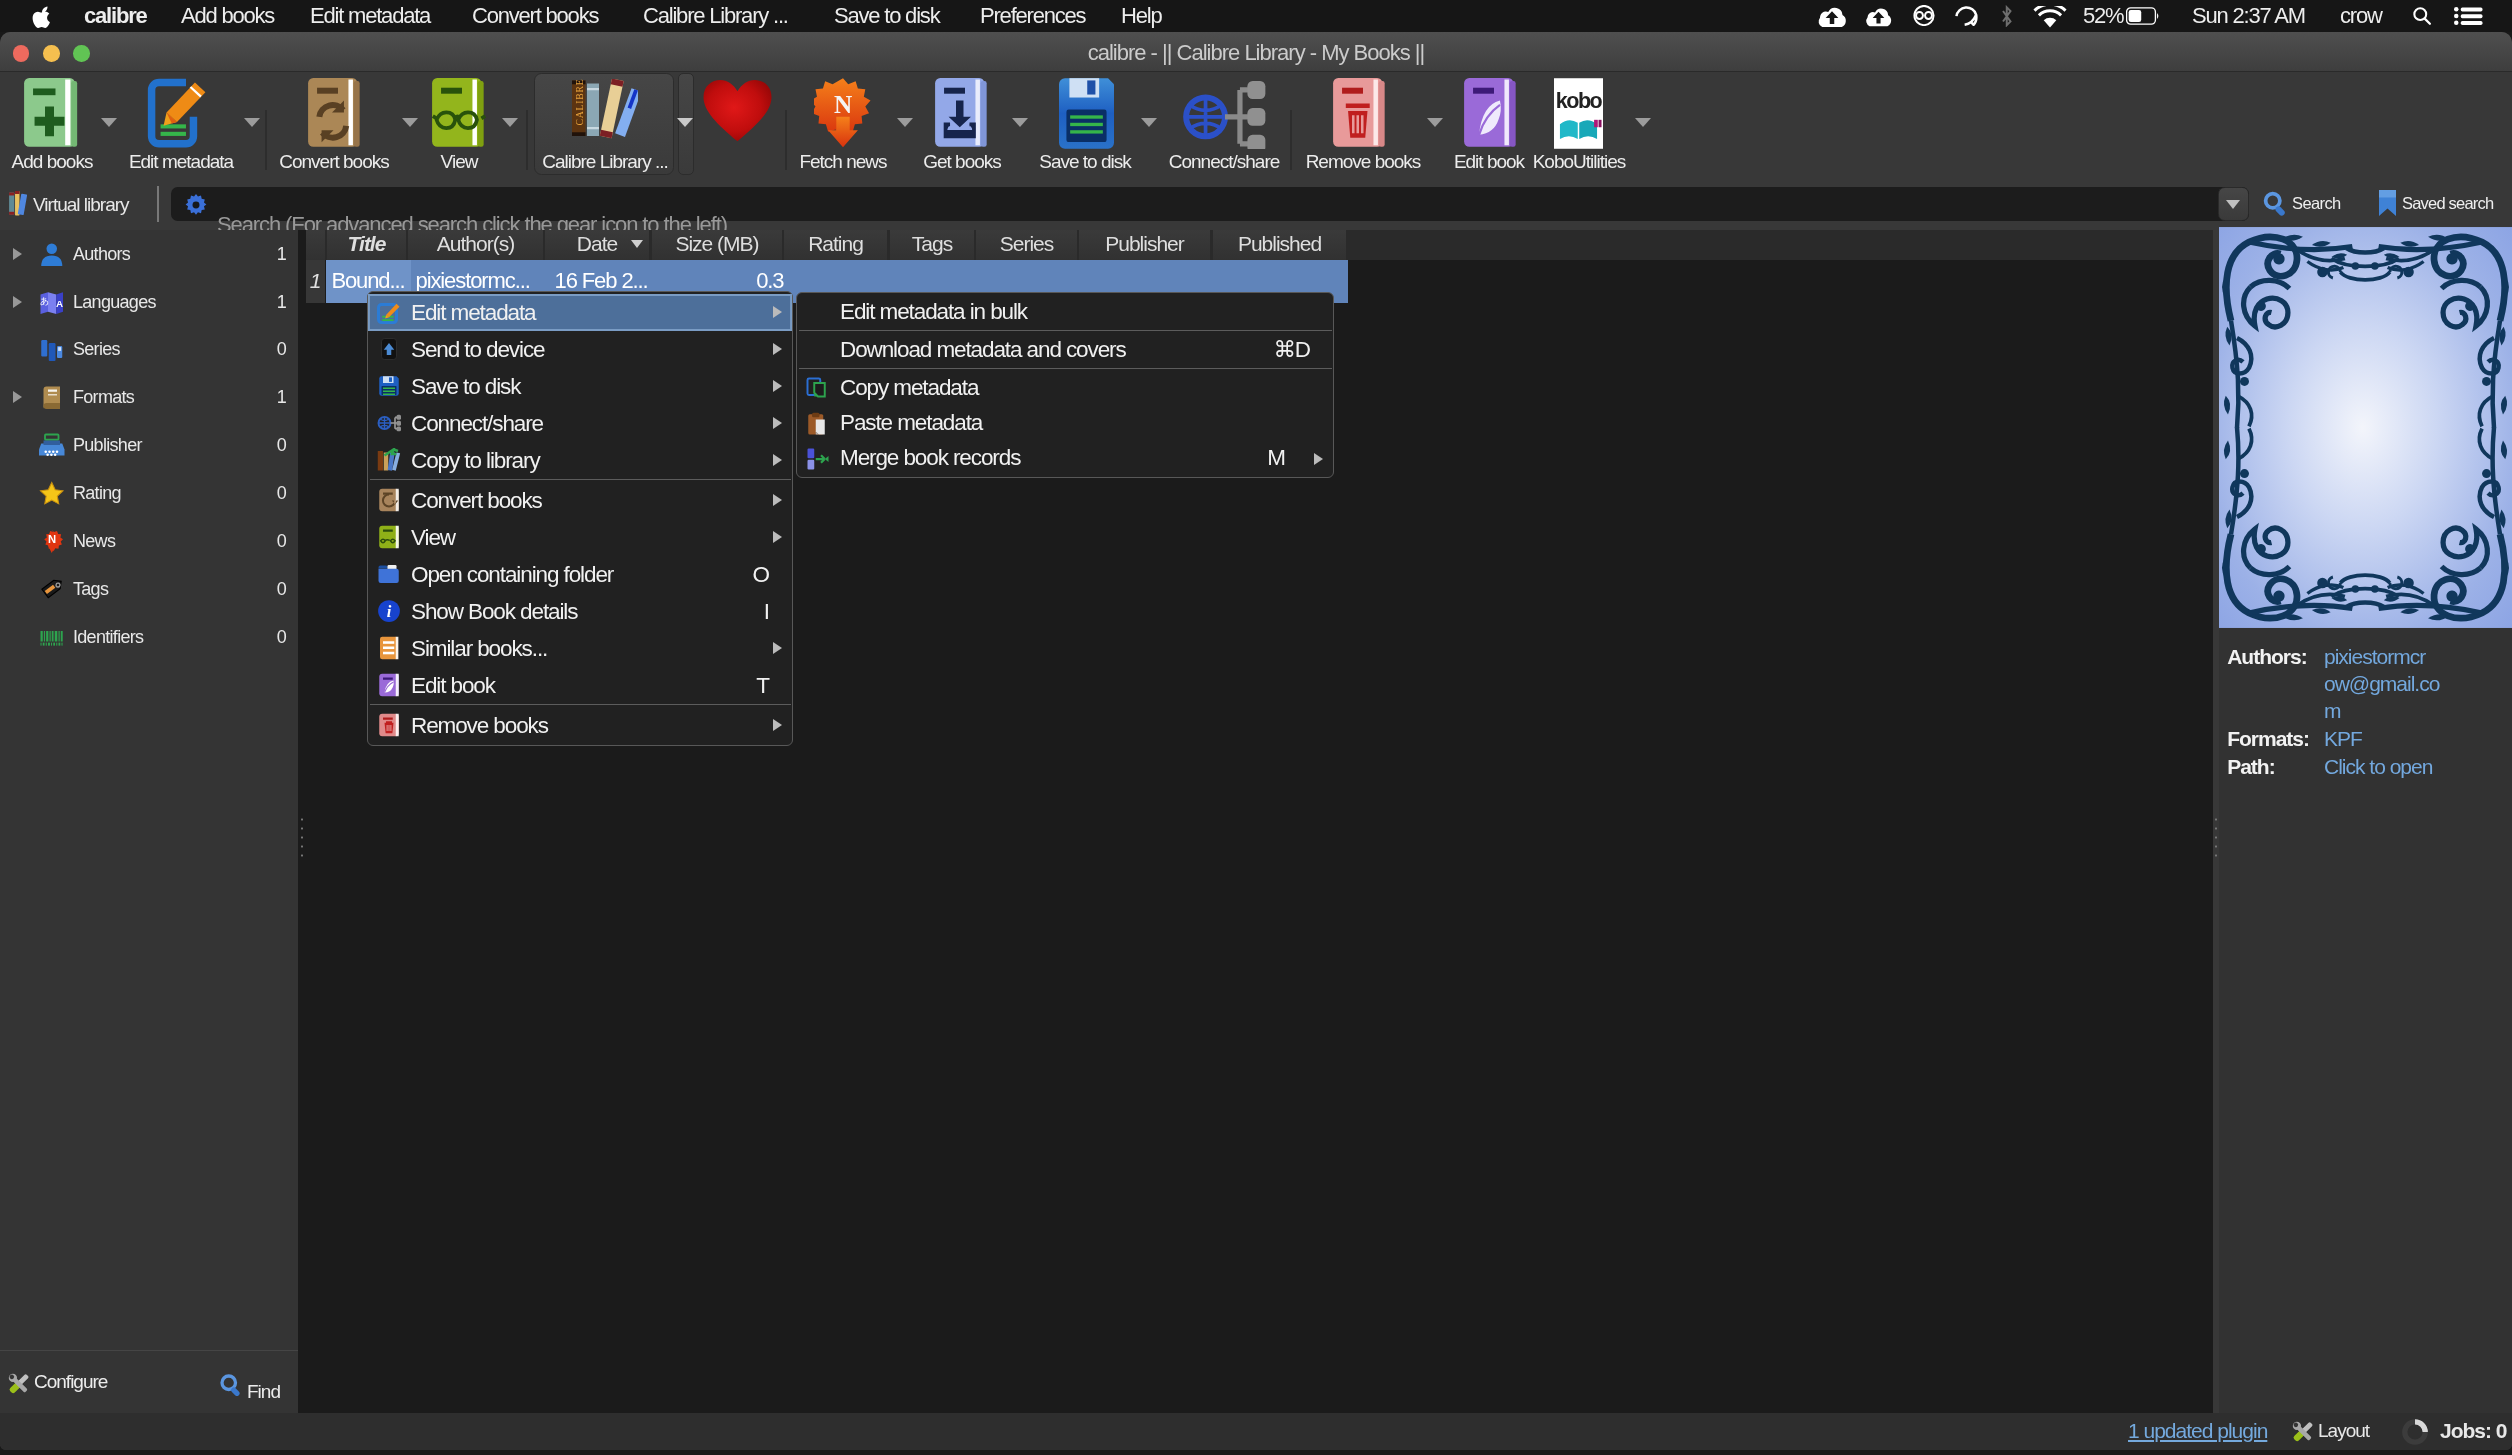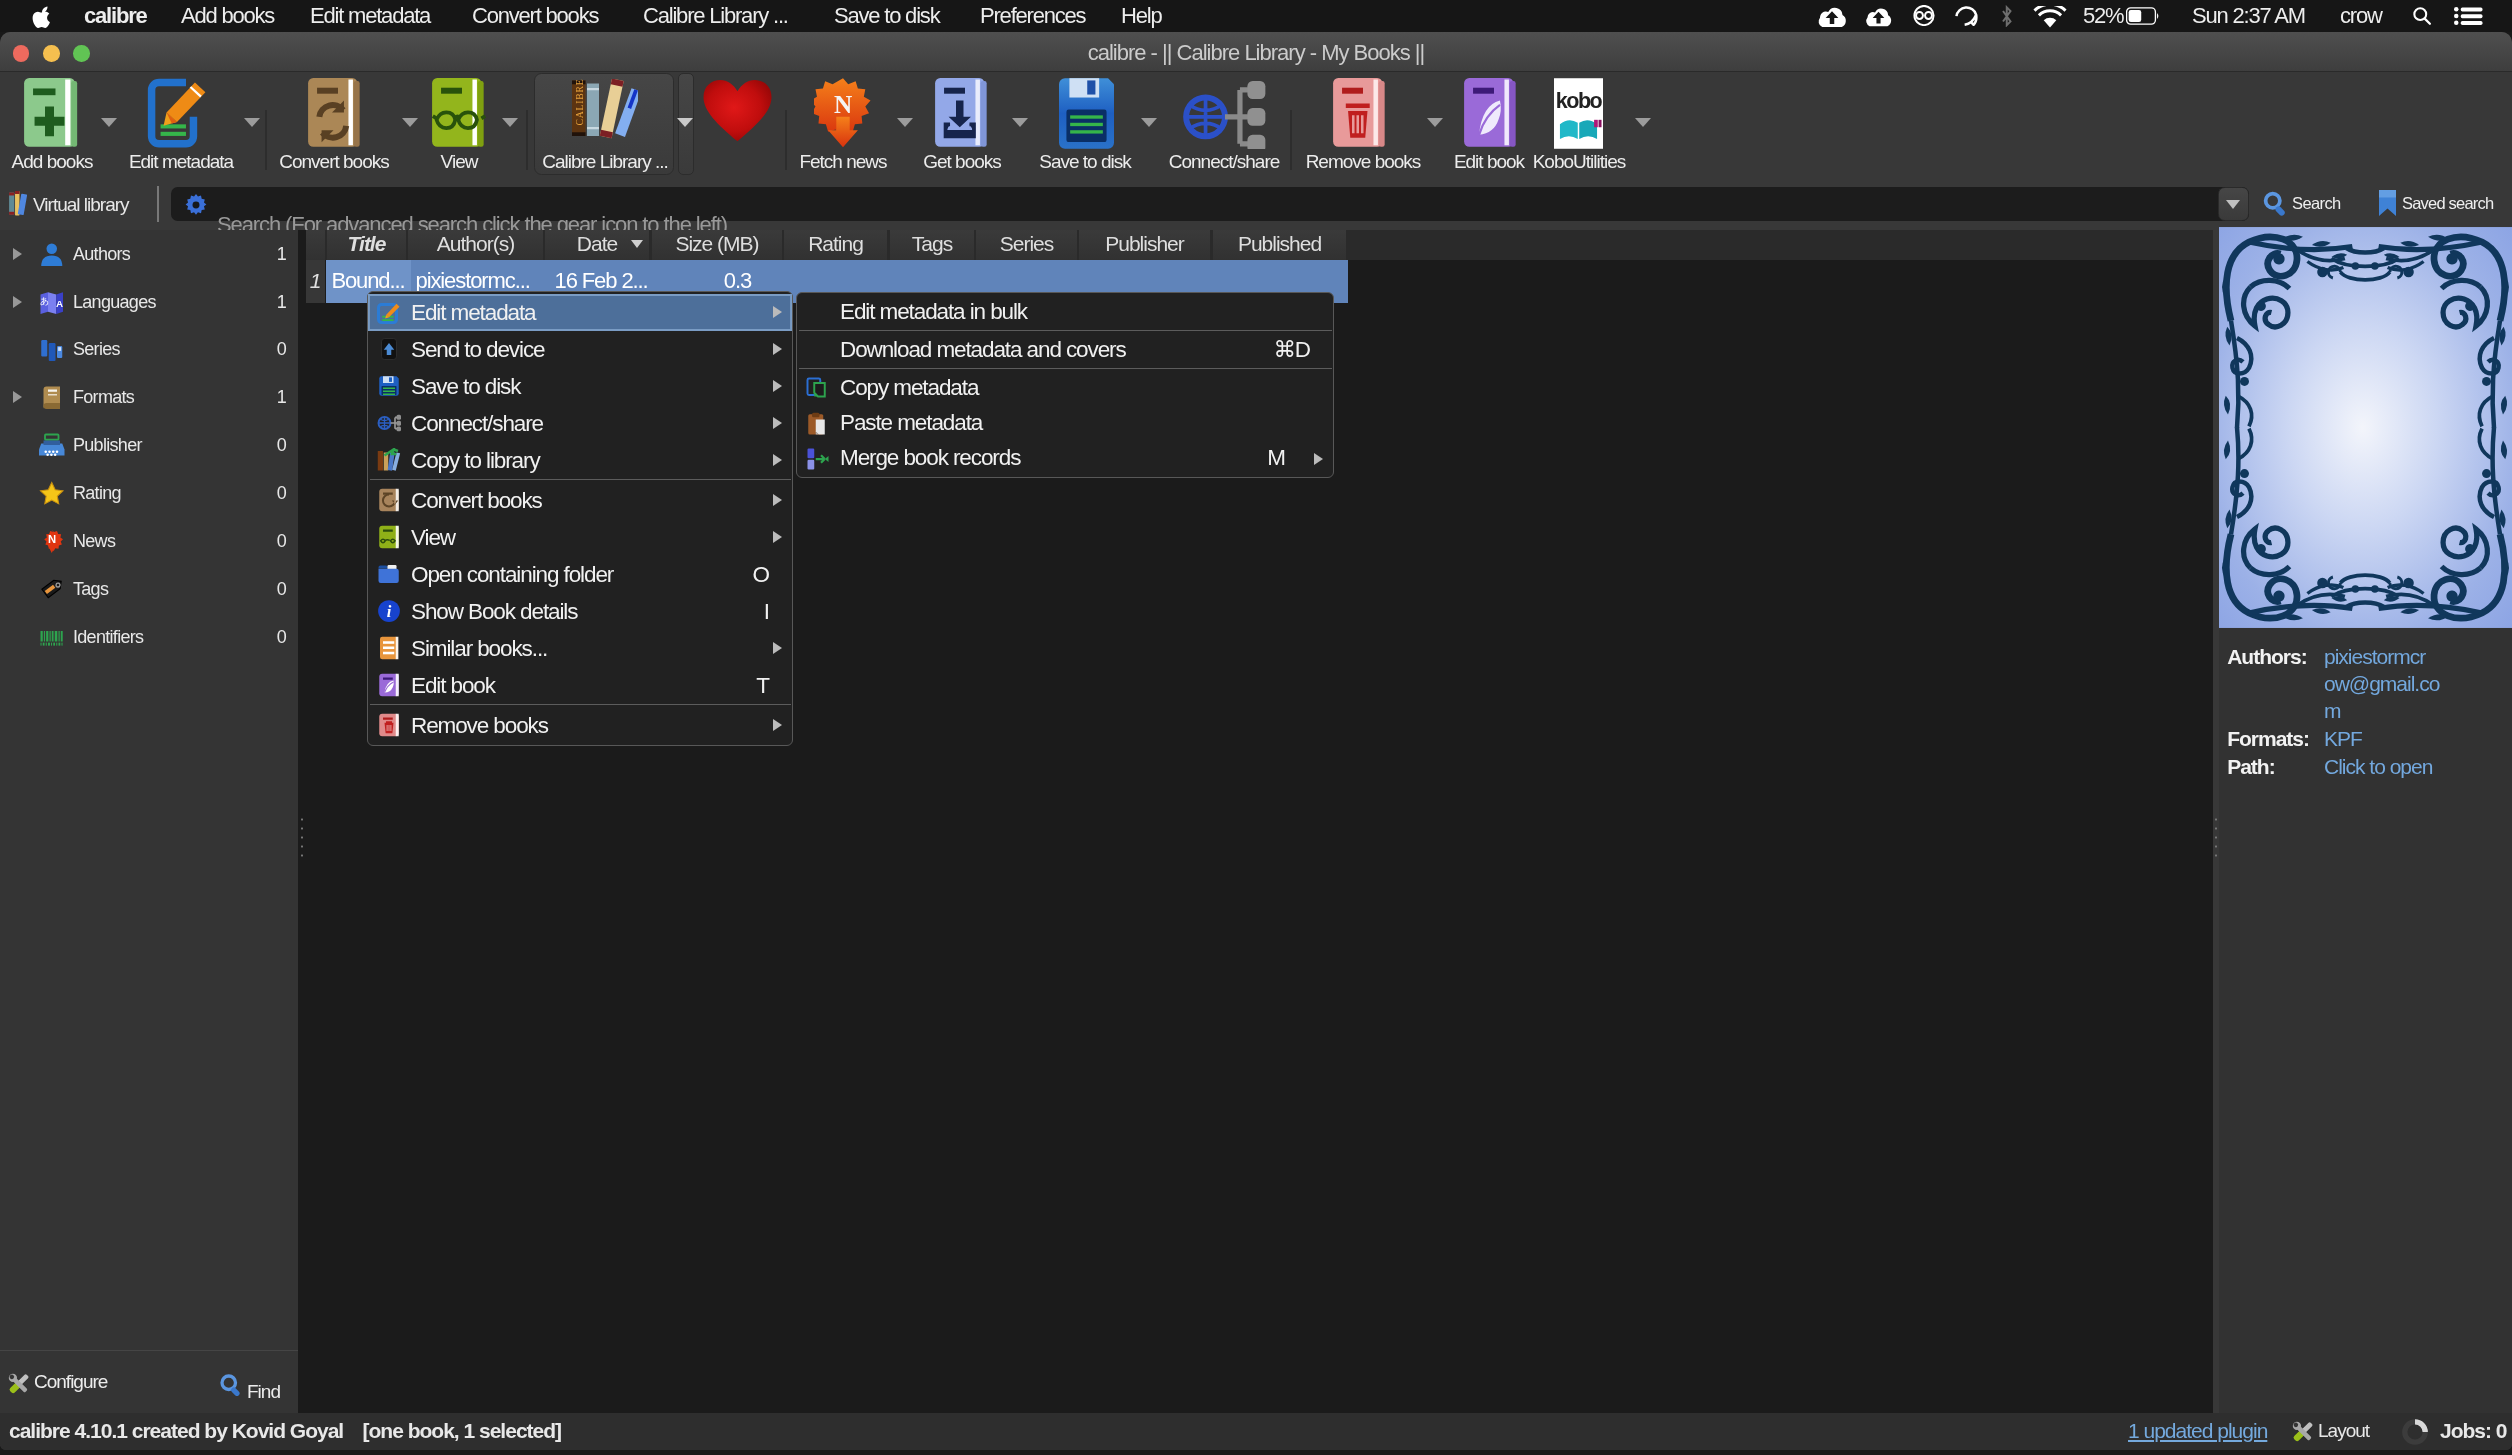--- a/index.html
+++ b/index.html
@@ -464,21 +464,21 @@
         <div class="hcell" style="left:584px;width:84px">Tags</div>
         <div class="hcell" style="left:670px;width:101px">Series</div>
         <div class="hcell" style="left:773px;width:131px">Publisher</div>
         <div class="hcell" style="left:907px;width:133px">Published</div>
       </div>
       <div id="rowhdr1">1</div>
       <div id="row1">
         <div class="rcell" style="left:0.7px;width:85px;background:#6f93c8;padding-left:5.2px">Bound...</div>
         <div class="rcell" style="left:90px;width:131px">pixiestormc...</div>
         <div class="rcell" style="left:229px;width:96px">16 Feb 2...</div>
-        <div class="rcell" style="left:346px;width:132px;text-align:center">0.3</div>
+        <div class="rcell" style="left:326px;width:132px;text-align:right">0.3</div>
       </div>
     </div>
     <div id="rightpanel">
       <svg class="abs" style="left:0;top:-3px" width="293" height="401" viewBox="0 0 391 535">
         <defs>
           <radialGradient id="covbg" cx="49%" cy="50%" r="72%">
             <stop offset="0%" stop-color="#f3f5fb"></stop>
             <stop offset="35%" stop-color="#ccd7f3"></stop>
             <stop offset="75%" stop-color="#9cb1e7"></stop>
             <stop offset="100%" stop-color="#8ca4e4"></stop>
@@ -537,21 +537,20 @@
       <div class="dval nw" style="top:469px">m</div>
       <div class="dlabel" style="top:497px">Formats:</div>
       <div class="dval nw" style="top:497px">KPF</div>
       <div class="dlabel" style="top:525px">Path:</div>
       <div class="dval nw" style="top:525px">Click to open</div>
     </div>
     <div class="abs" style="left:300px;top:585px;width:3.7px;height:45px;background-image:radial-gradient(circle 1.8px, #777 60%, transparent 62%);background-size:3.7px 9px"></div>
     <div class="abs" style="left:2214px;top:585px;width:3.7px;height:45px;background-image:radial-gradient(circle 1.8px, #777 60%, transparent 62%);background-size:3.7px 9px"></div>
   </div>
   <div id="statusbar">
-    <div class="txt" style="left:9px;font-weight:bold">calibre 4.10.1 created by Kovid Goyal&nbsp;&nbsp;&nbsp;&nbsp;[one book, 1 selected]</div>
     <div class="txt" style="left:2128px;color:#74a9dd;text-decoration:underline">1 updated plugin</div>
     <div class="txt" style="left:2318px;font-size:19px">Layout</div>
     <div class="txt" style="left:2440px;font-weight:bold">Jobs: 0</div>
     <svg class="abs" style="left:2290px;top:6.7px" width="25.5" height="25.5" viewBox="0 0 34 34">
           <g transform="rotate(45 17 17)">
             <rect x="14" y="1" width="6.5" height="15" rx="2" fill="#c0c0c0"></rect>
             <rect x="13" y="15" width="8.5" height="17" rx="3" fill="#9bbf1a"></rect>
           </g>
           <g transform="rotate(-45 17 17)">
             <circle cx="17" cy="6" r="5.5" fill="#a8a8a8"></circle>

